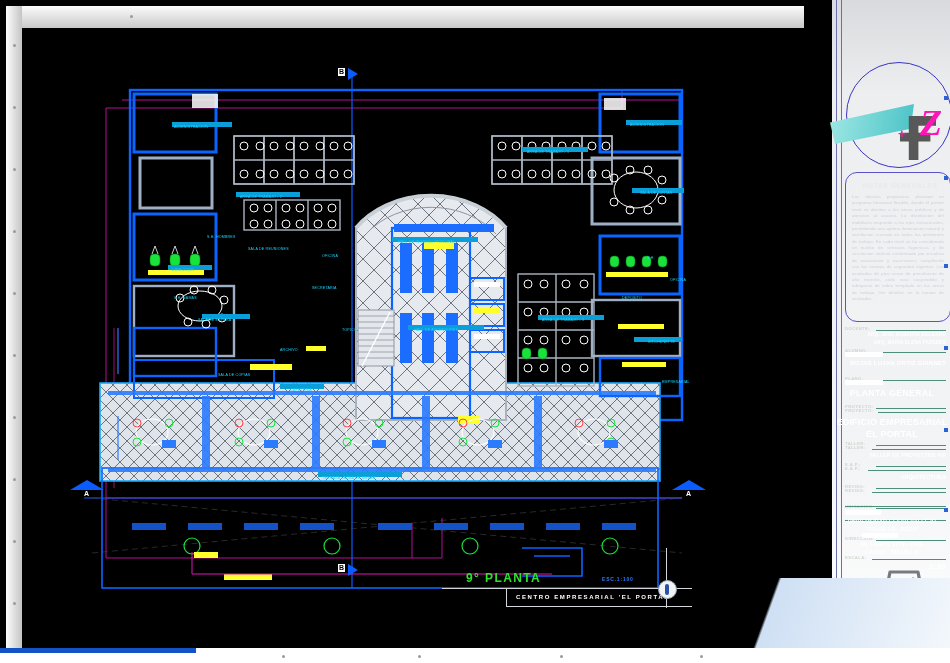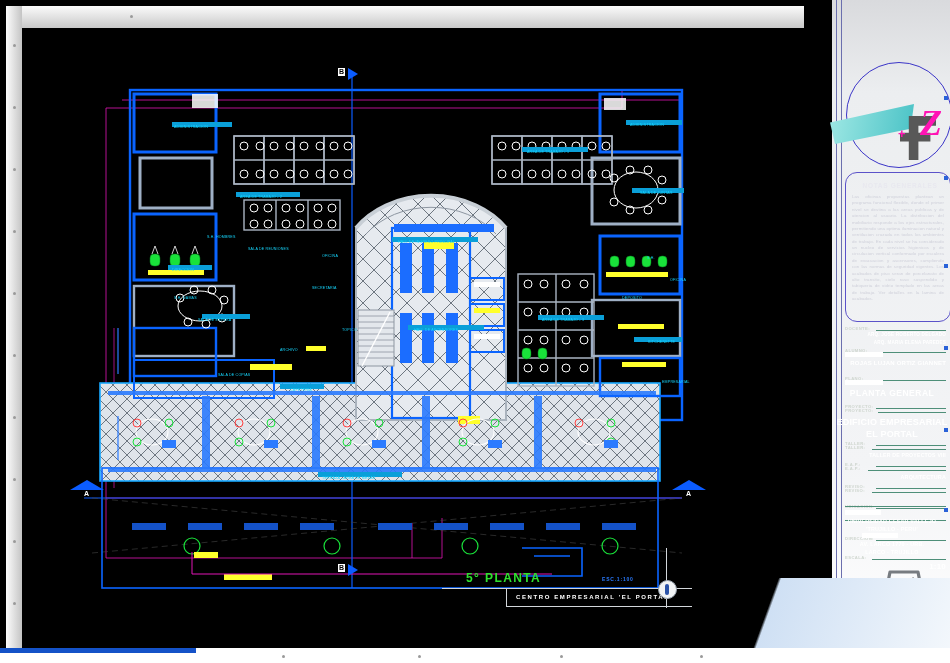--- a/index.html
+++ b/index.html
@@ -492,21 +492,21 @@
         clip-path:polygon(0% 100%,50% 0%,100% 100%)"></span>
       <span class="mk-txt" style="left:13px;top:10px;background:transparent;color:#fff">A</span>
     </div>
     <div class="marker" style="left:650px;top:452px;width:34px">
       <span style="position:absolute;left:0;top:0;width:34px;height:10px;background:#0b5cff;
         clip-path:polygon(0% 100%,50% 0%,100% 100%)"></span>
       <span class="mk-txt" style="left:13px;top:10px;background:transparent;color:#fff">A</span>
     </div>
 
     
-    <div class="title-label" style="left:444px;top:543px">5° PLANTA</div>
+    <div class="title-label" style="left:444px;top:543px">9° PLANTA</div>
     <div class="title-rule" style="left:420px;top:560px;width:250px"></div>
     <div class="title-vert" style="left:250px;top:560px;height:0"></div>
     <div class="title-sub" style="left:494px;top:566px">CENTRO EMPRESARIAL 'EL PORTAL'</div>
     <div class="title-rule" style="left:484px;top:578px;width:186px"></div>
     <div class="title-vert" style="left:484px;top:560px;height:18px"></div>
     <div class="title-esc" style="left:580px;top:548px">ESC.1:100</div>
     <div class="title-vert" style="left:644px;top:520px;height:60px"></div>
     <div class="title-circ" style="left:636px;top:552px">
         <i></i>
       </div>

